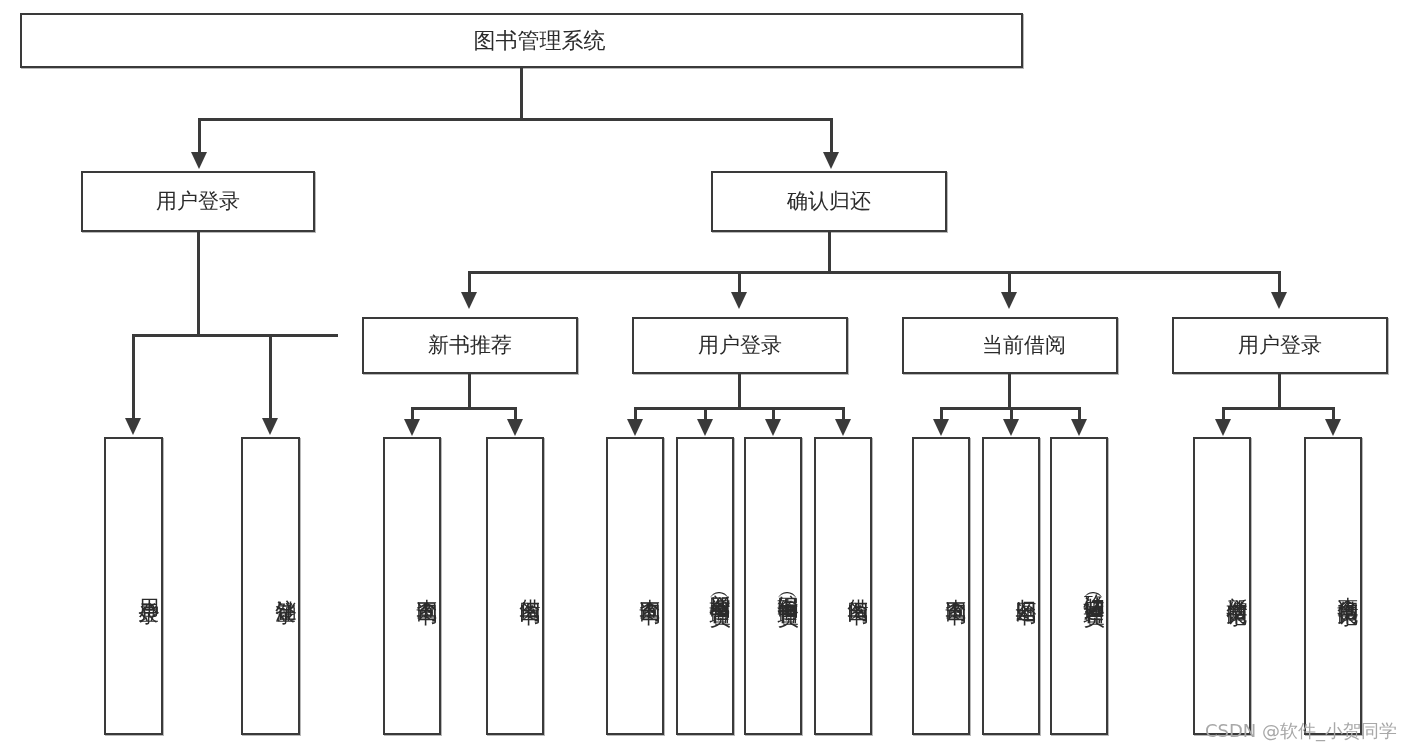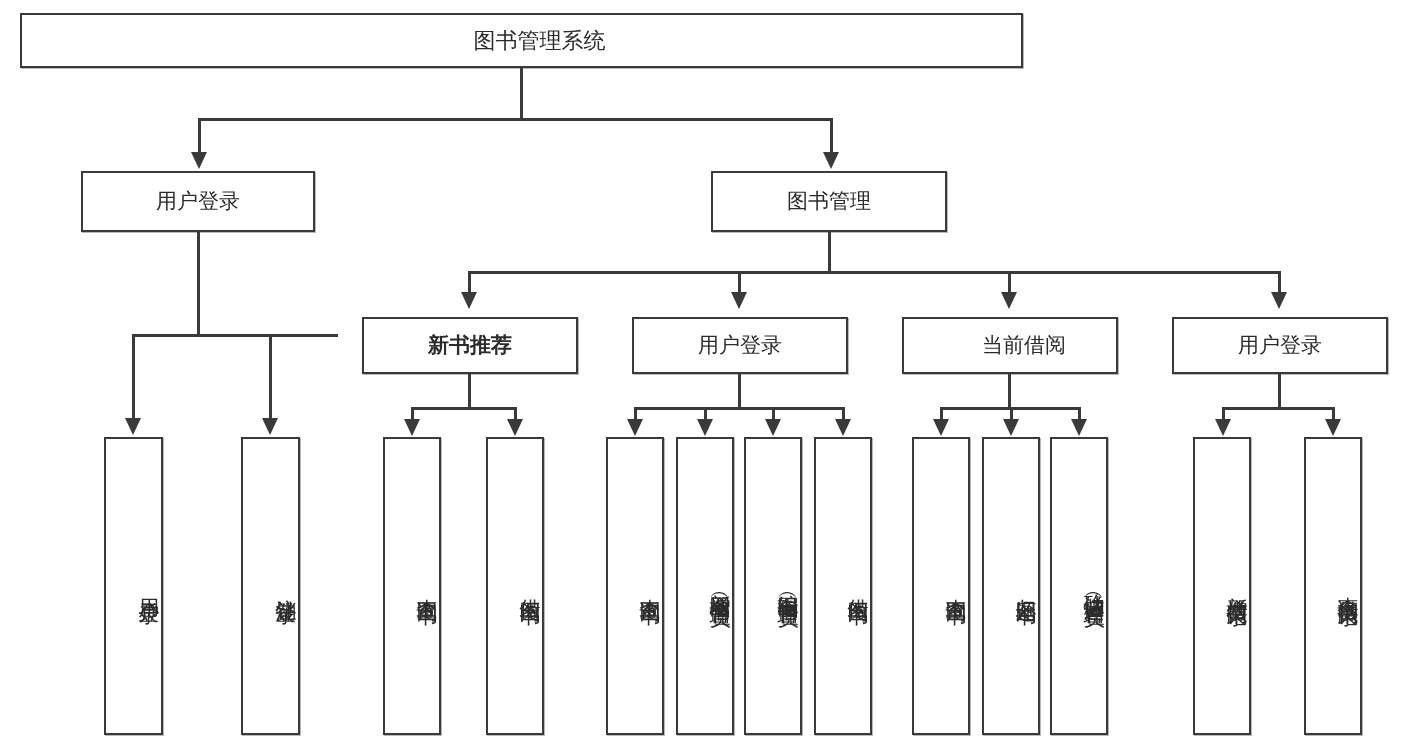--- a/index.html
+++ b/index.html
@@ -101,21 +101,21 @@
 
   <div class="vline" style="left:198px; top:118px; height:35px;"></div>
   <div class="arrow" style="left:191px; top:152px;"></div>
   <div class="vline" style="left:830px; top:118px; height:35px;"></div>
   <div class="arrow" style="left:823px; top:152px;"></div>
 
   <div class="node lvl2" style="left:81px; top:171px; width:234px; height:61px;">
     <span>用户登录</span>
   </div>
   <div class="node lvl2" style="left:711px; top:171px; width:236px; height:61px;">
-    <span>图书管理</span>
+    <span>确认归还</span>
   </div>
 
   <div class="vline" style="left:197px; top:232px; height:102px;"></div>
   <div class="hline" style="left:132px; top:334px; width:206px;"></div>
   <div class="vline" style="left:132px; top:334px; height:85px;"></div>
   <div class="arrow" style="left:125px; top:418px;"></div>
   <div class="vline" style="left:269px; top:334px; height:85px;"></div>
   <div class="arrow" style="left:262px; top:418px;"></div>
 
   <div class="node leaf" style="left:104px; top:437px; width:59px; height:298px;">
@@ -133,21 +133,21 @@
 
   <div class="vline" style="left:738px; top:271px; height:22px;"></div>
   <div class="arrow" style="left:731px; top:292px;"></div>
 
   <div class="vline" style="left:1008px; top:271px; height:22px;"></div>
   <div class="arrow" style="left:1001px; top:292px;"></div>
 
   <div class="vline" style="left:1278px; top:271px; height:22px;"></div>
   <div class="arrow" style="left:1271px; top:292px;"></div>
 
-  <div class="node lvl3" style="left:362px; top:317px; width:216px; height:57px;font-weight:bold;">
+  <div class="node lvl3" style="left:362px; top:317px; width:216px; height:57px;">
     <span>新书推荐</span>
   </div>
   <div class="node lvl3" style="left:632px; top:317px; width:216px; height:57px;">
     <span>用户登录</span>
   </div>
   <div class="node lvl3" style="left:902px; top:317px; width:216px; height:57px;padding-left:28px;">
     <span>当前借阅</span>
   </div>
   <div class="node lvl3" style="left:1172px; top:317px; width:216px; height:57px;">
     <span>用户登录</span>
@@ -217,14 +217,15 @@
   <div class="vline" style="left:1332px; top:407px; height:13px;"></div>
   <div class="arrow" style="left:1325px; top:419px;"></div>
 
   <div class="node leaf" style="left:1193px; top:437px; width:58px; height:298px;">
     <span class="vtext">新增借阅记录</span>
   </div>
   <div class="node leaf" style="left:1304px; top:437px; width:58px; height:298px;">
     <span class="vtext">查询借阅记录</span>
   </div>
 
+  <div id="watermark">CSDN @软件_小贺同学</div>
 
 </div>
 
 </body></html>

